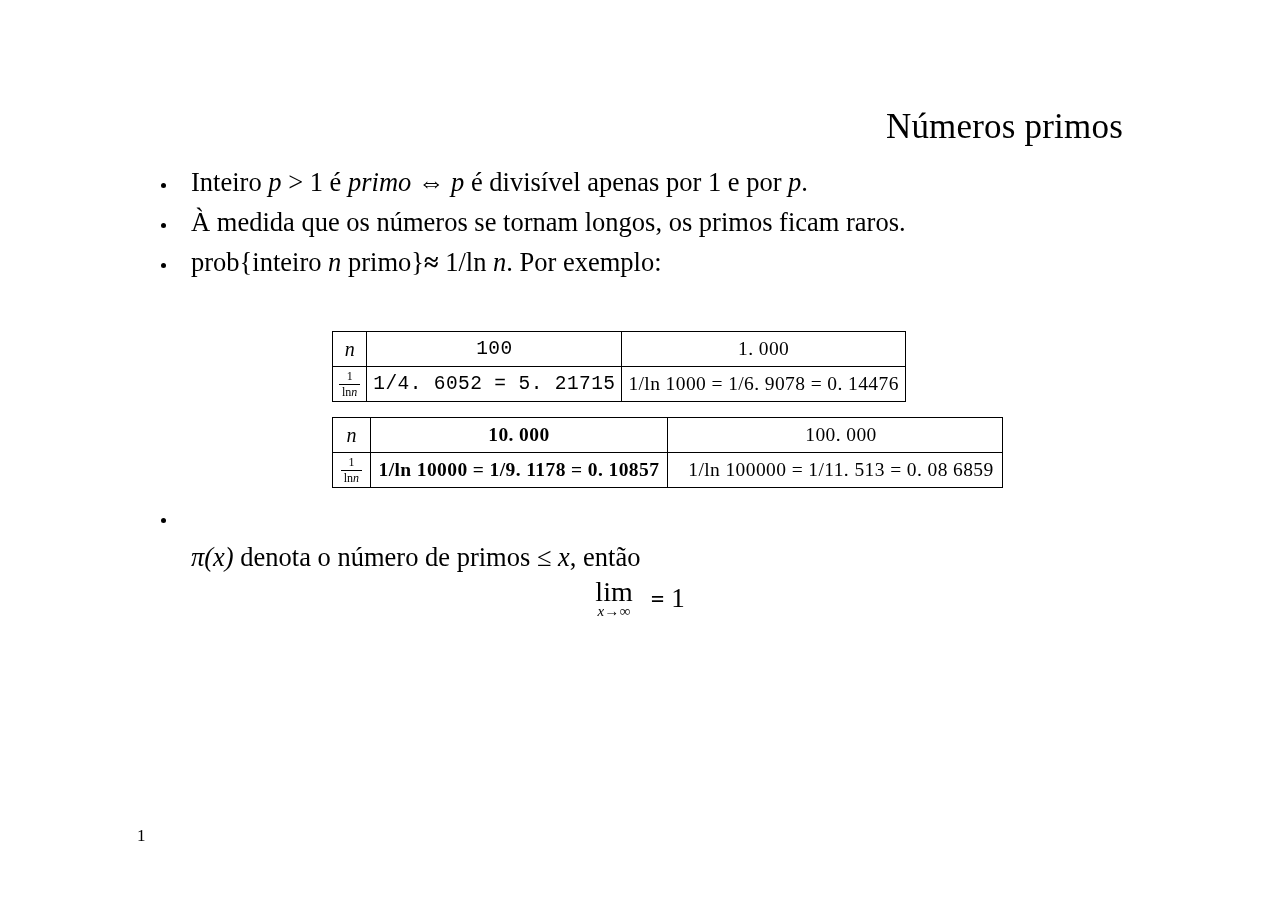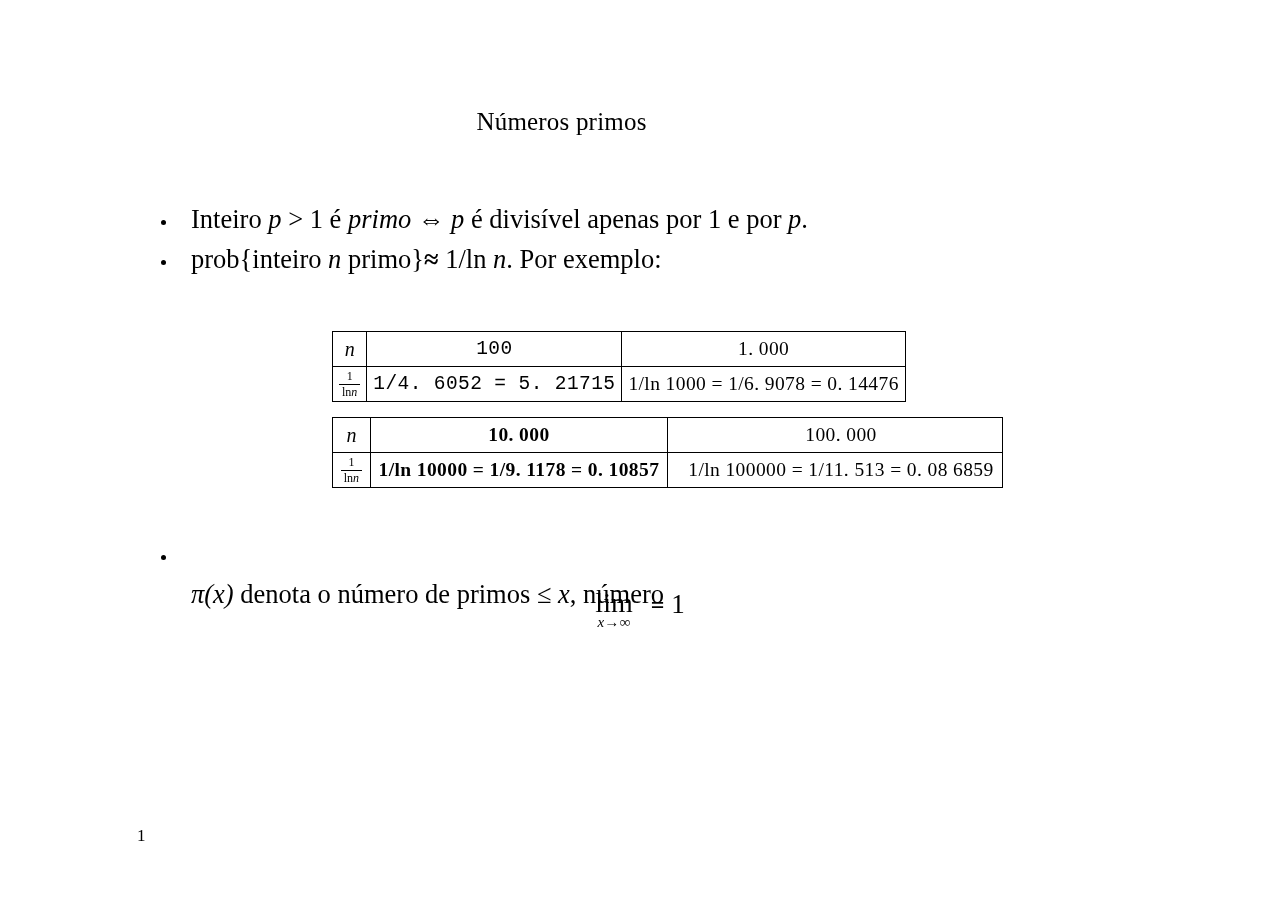--- a/index.html
+++ b/index.html
@@ -22,33 +22,32 @@
     width: 1280px;
     height: 906px;
   }
 
   
   .title {
     position: absolute;
     left: 0;
     top: 108px;
     width: 1123px;
-    text-align: center;
-    font-size: 25px;
+    text-align: right;
+    font-size: 35px;
     line-height: 1.1;
     letter-spacing: 0.2px;
   }
 
   
   .bullets {
     position: absolute;
     left: 158px;
     top: 162px;
     width: 1010px;
-    margin-top: 37px;
   }
   .bullet-row {
     position: relative;
     padding-left: 33px;
     font-size: 26.5px;
     line-height: 40px;
     white-space: nowrap;
   }
   .bullet-row.wrap { white-space: normal; }
   .bullet-dot {
@@ -118,21 +117,21 @@
     text-align: center;
     font-size: 27px;
   }
   .lim-wrap {
     display: inline-block;
     vertical-align: middle;
     text-align: center;
     line-height: 1;
     margin-right: 4px;
   }
-  .lim-wrap .lim-main { display: block; font-size: 28px; margin-top: 11px; }
+  .lim-wrap .lim-main { display: block; font-size: 28px; }
   .lim-wrap .lim-sub {
     display: block;
     font-size: 15px;
     font-style: italic;
     margin-top: -2px;
     letter-spacing: 0.3px;
   }
   .bigfrac {
     display: inline-block;
     vertical-align: middle;
@@ -172,20 +171,24 @@
   <div class="title">Números primos</div>
 
   <div class="bullets">
 
     <div class="bullet-row">
       <span class="bullet-dot"></span>
       <span>Inteiro </span><span class="it">p</span><span> &gt; 1 é </span><span class="it">primo</span><span> ⇔ </span><span class="it">p</span><span> é divisível apenas por 1 e por </span><span class="it">p</span><span>.</span>
     </div>
 
 
+    <div class="bullet-row">
+      <span class="bullet-dot"></span>
+      <span>À medida que os números se tornam longos, os primos ficam raros.</span>
+    </div>
 
     <div class="bullet-row">
       <span class="bullet-dot"></span>
       <span>prob{inteiro </span><span class="it">n</span><span> primo}</span><span class="bold-approx">≈</span><span> 1/ln </span><span class="it">n</span><span>. Por exemplo:</span>
     </div>
 
   </div>
 
   <table class="tbl" id="table1">
     <tbody>
@@ -226,21 +229,21 @@
       <td class="c-10k num-sp">1/ln 10000 = 1/9. 1178 = 0. 10857</td>
       <td class="c-100k num-sp">1/ln 100000 = 1/11. 513 = 0. 08 6859</td>
     </tr>
   </tbody>
     </table>
 
   <div class="bullets" style="top:497px;">
     <div class="bullet-row wrap">
       <span class="bullet-dot"></span>
       <br>
-      <span class="it">π</span><span class="it">(x)</span><span> denota o número de primos ≤ </span><span class="it">x</span><span>, número</span>
+      <span class="it">π</span><span class="it">(x)</span><span> denota o número de primos ≤ </span><span class="it">x</span><span>, então</span>
     </div>
   </div>
 
   <div class="formula">
     <span class="lim-wrap">
       <span class="lim-main">lim</span>
       <span class="lim-sub">x→∞</span>
     </span><span class="eq-one"><span class="eq-sign">=</span>&nbsp;<span>1</span></span>
   </div>
 

